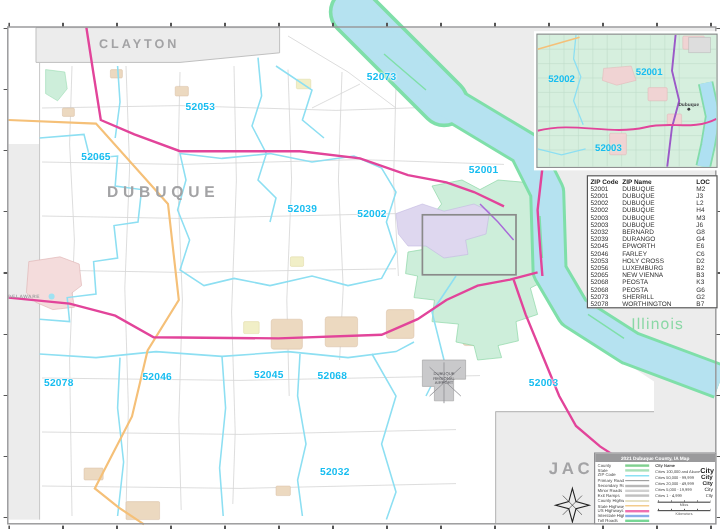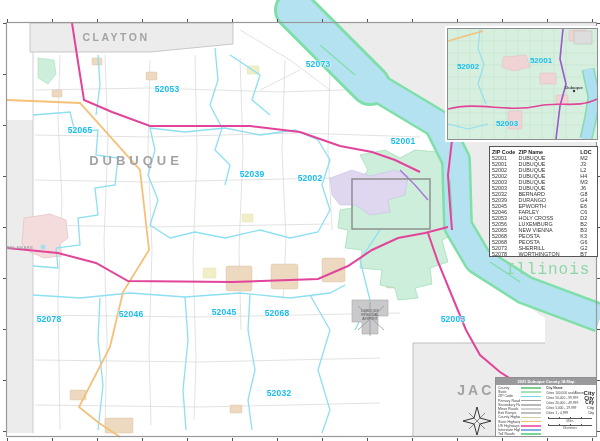--- a/index.html
+++ b/index.html
@@ -38,21 +38,21 @@
 
   
   #map-labels { position:absolute; left:0; top:0; width:600px; height:441px; z-index:6;
     pointer-events:none; }
   .zip-label { position:absolute; transform:translate(-50%,-50%); color:#18bdf0;
     font-size:8.5px; font-weight:bold; letter-spacing:.2px; white-space:nowrap;
     text-shadow:0 0 2px #fff,0 0 2px #fff,0 0 1px #fff; }
   .county-label { position:absolute; transform:translate(-50%,-50%); color:#a3a3a5;
     font-weight:bold; white-space:nowrap; }
   .state-label { position:absolute; transform:translate(-50%,-50%); color:#8bd8a6;
-    font-size:16px; white-space:nowrap; letter-spacing:1px;font-family:Liberation Mono, monospace; }
+    font-size:13px; white-space:nowrap; letter-spacing:1px; }
   .airport-label { position:absolute; transform:translate(-50%,-50%); color:#55555a;
     font-size:3.5px; line-height:3.8px; text-align:center; white-space:pre; }
 
   
   #inset { position:absolute; left:447px; top:28px; width:151px; height:112px;
     background:#d6efde; border:1px solid #8f8f92; box-shadow:0 0 0 2px #fff; z-index:10; }
   #inset svg { position:absolute; left:0; top:0; }
   .inset-zip-label { position:absolute; transform:translate(-50%,-50%); color:#18bdf0;
     font-size:8px; font-weight:bold; text-shadow:0 0 2px #d6efde,0 0 2px #d6efde; }
   .inset-city-label { position:absolute; transform:translate(-50%,-50%); color:#3a3a3e;

